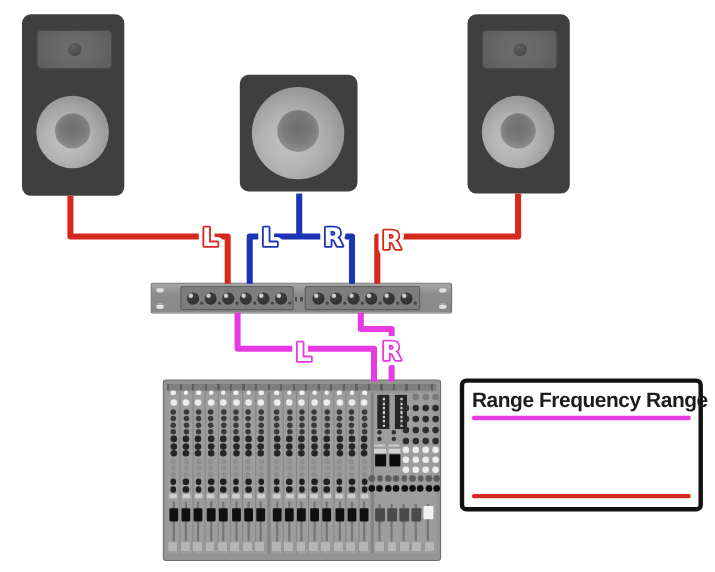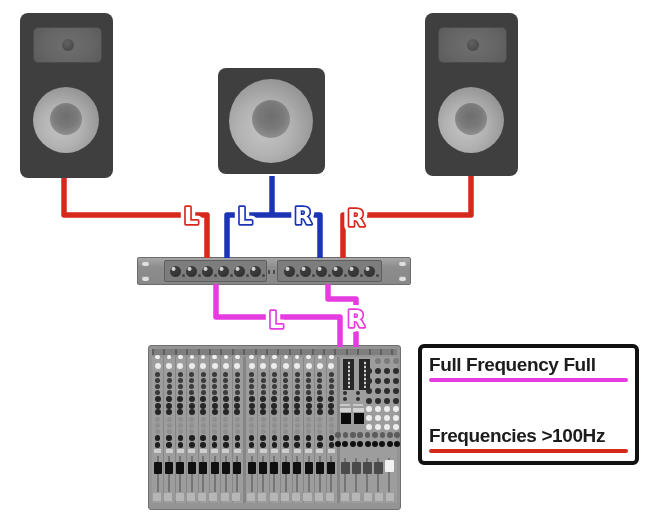--- a/index.html
+++ b/index.html
@@ -508,22 +508,21 @@
 
     <text class="wl-halo" x="276" y="328">L</text>
     <text class="wl" x="276" y="328" stroke="#E63BE0">L</text>
 
     <text class="wl-halo" x="356" y="327">R</text>
     <text class="wl" x="356" y="327" stroke="#E63BE0">R</text>
   </svg>
 
   <div class="legend">
     <div class="legend-item">
-      <span class="legend-label">Full Frequency Full</span>
+      <span class="legend-label">Range Frequency Range</span>
       <span class="legend-bar" style="background: rgb(230, 59, 224);"></span>
     </div>
     <div class="legend-item">
-      <span class="legend-label">Frequencies &gt;100Hz</span>
       <span class="legend-bar" style="background: rgb(215, 40, 28);"></span>
     </div>
   </div>
 
 </div>
 
 </body></html>

